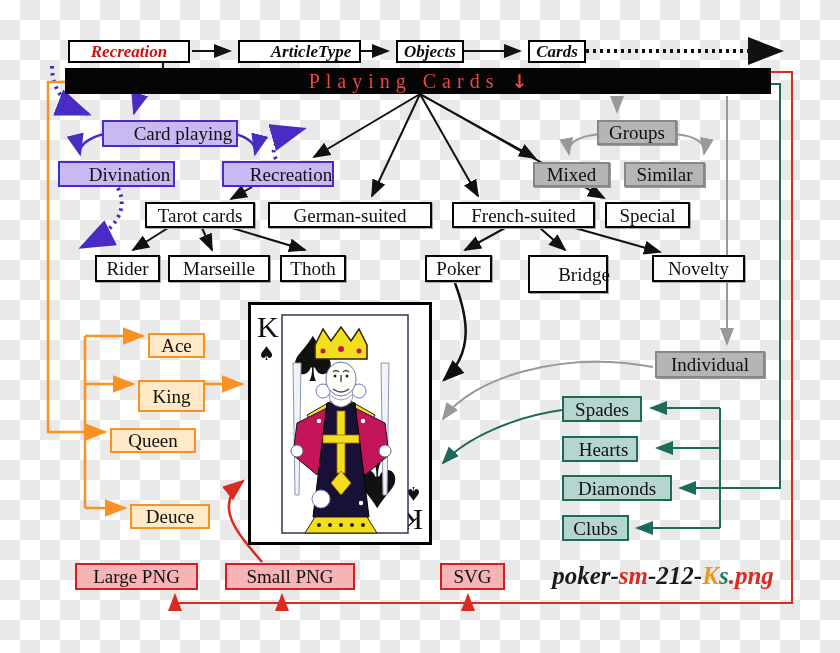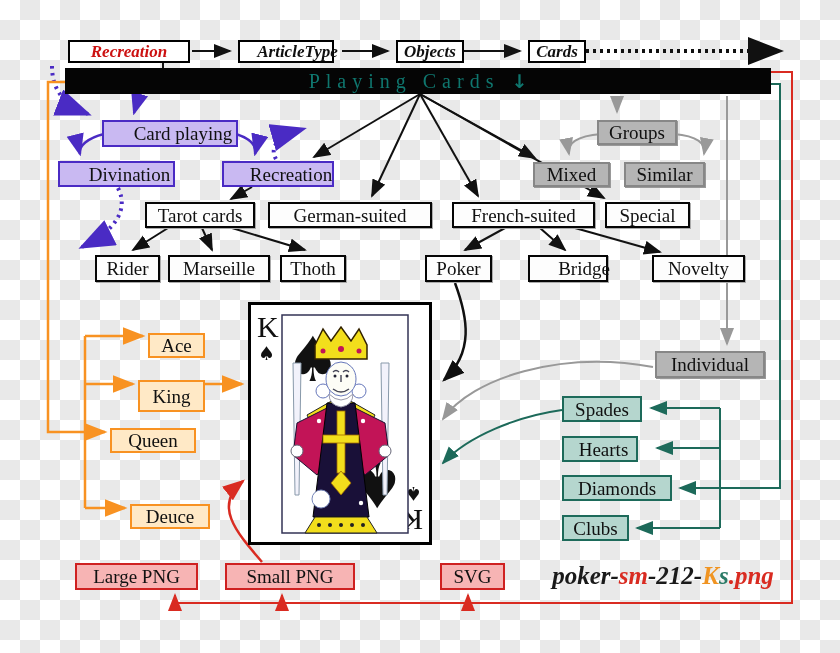--- a/index.html
+++ b/index.html
@@ -19,21 +19,21 @@
   .n-chain{font-weight:bold;font-style:italic;font-size:17px;}
   .n-chain.root{color:#cc1111;}
   .n-purple{background:#c9b9f2;border-color:#4a2bc4;padding-left:26px;}
   .n-gray{background:#b5b5b5;border-color:#878787;box-shadow:1px 1px 0 #999;}
   .n-white{background:#fdfdfd;border-color:#050505;box-shadow:1px 1px 0 #aaa;}
   .n-orange{background:#ffe9c6;border-color:#f89222;margin-top:8px;}
   .n-teal{background:#b5d6ce;border-color:#1d6a5a;}
   .n-pink{background:#f7b4b4;border-color:#cf2121;}
   #banner{
     position:absolute;left:65px;top:68px;width:706px;height:26px;background:#050505;
-    display:flex;align-items:center;justify-content:center;color:#0f766e;
+    display:flex;align-items:center;justify-content:center;color:#ef4444;
     font-size:20px;letter-spacing:6px;
   }
   #banner .dn{font-family:"DejaVu Sans",sans-serif;font-weight:bold;font-size:19px;letter-spacing:0;margin-left:12px;}
   #filename{
     position:absolute;left:538px;top:562px;width:250px;height:28px;
     display:flex;align-items:flex-end;justify-content:center;
     font-weight:bold;font-style:italic;font-size:25px;white-space:nowrap;
   }
   .fn-k{color:#1a1a1a}.fn-r{color:#d92b21}.fn-o{color:#f09422}.fn-t{color:#2a7a66}
   #card{
@@ -130,21 +130,21 @@
       <path d="M65,82 L48,82 L48,432 L105,432" marker-end="url(#mO)"></path>
       <path d="M85,336 L85,508"></path>
       <path d="M85,336 L143,336" marker-end="url(#mO)"></path>
       <path d="M85,384 L133,384" marker-end="url(#mO)"></path>
       <path d="M85,508 L125,508" marker-end="url(#mO)"></path>
       <path d="M205,384 L242,384" marker-end="url(#mO)"></path>
     </g>
   </svg>
 
   <div class="node n-chain root" style="left:68px;top:40px;width:122px;height:23px;">Recreation</div>
-  <div class="node n-chain" style="left:238px;top:40px;width:96px;height:23px;padding-left:23px;">ArticleType</div>
+  <div class="node n-chain" style="left:238px;top:40px;width:123px;height:23px;padding-left:23px;">ArticleType</div>
   <div class="node n-chain" style="left:396px;top:40px;width:68px;height:23px;">Objects</div>
   <div class="node n-chain" style="left:528px;top:40px;width:58px;height:23px;">Cards</div>
 
   <div id="banner">
     <span>Playing Cards</span>
     <span class="dn">↓</span>
   </div>
 
   <div class="node n-purple" style="left:102px;top:120px;width:136px;height:27px;">Card playing</div>
   <div class="node n-purple" style="left:222px;top:161px;width:112px;height:26px;">Recreation</div>
@@ -157,21 +157,21 @@
 
   <div class="node n-white" style="left:145px;top:202px;width:110px;height:26px;">Tarot cards</div>
   <div class="node n-white" style="left:452px;top:202px;width:143px;height:26px;">French-suited</div>
   <div class="node n-white" style="left:268px;top:202px;width:164px;height:26px;">German-suited</div>
   <div class="node n-white" style="left:605px;top:202px;width:85px;height:26px;">Special</div>
 
   <div class="node n-white" style="left:95px;top:255px;width:65px;height:27px;">Rider</div>
   <div class="node n-white" style="left:168px;top:255px;width:102px;height:27px;">Marseille</div>
   <div class="node n-white" style="left:280px;top:255px;width:66px;height:27px;">Thoth</div>
   <div class="node n-white" style="left:425px;top:255px;width:67px;height:27px;">Poker</div>
-  <div class="node n-white" style="left:528px;top:255px;width:80px;height:27px;padding-left:32px;">Bridge</div>
+  <div class="node n-white" style="left:528px;top:255px;width:80px;height:38px;padding-left:32px;">Bridge</div>
   <div class="node n-white" style="left:652px;top:255px;width:93px;height:27px;">Novelty</div>
 
   <div class="node n-orange" style="left:148px;top:325px;width:57px;height:25px;">Ace</div>
   <div class="node n-orange" style="left:138px;top:372px;width:67px;height:32px;">King</div>
   <div class="node n-orange" style="left:110px;top:420px;width:86px;height:25px;">Queen</div>
   <div class="node n-orange" style="left:130px;top:496px;width:80px;height:25px;">Deuce</div>
 
   <div class="node n-teal" style="left:562px;top:396px;width:80px;height:26px;">Spades</div>
   <div class="node n-teal" style="left:562px;top:436px;width:76px;height:26px;padding-left:7px;">Hearts</div>
   <div class="node n-teal" style="left:562px;top:475px;width:110px;height:26px;">Diamonds</div>

